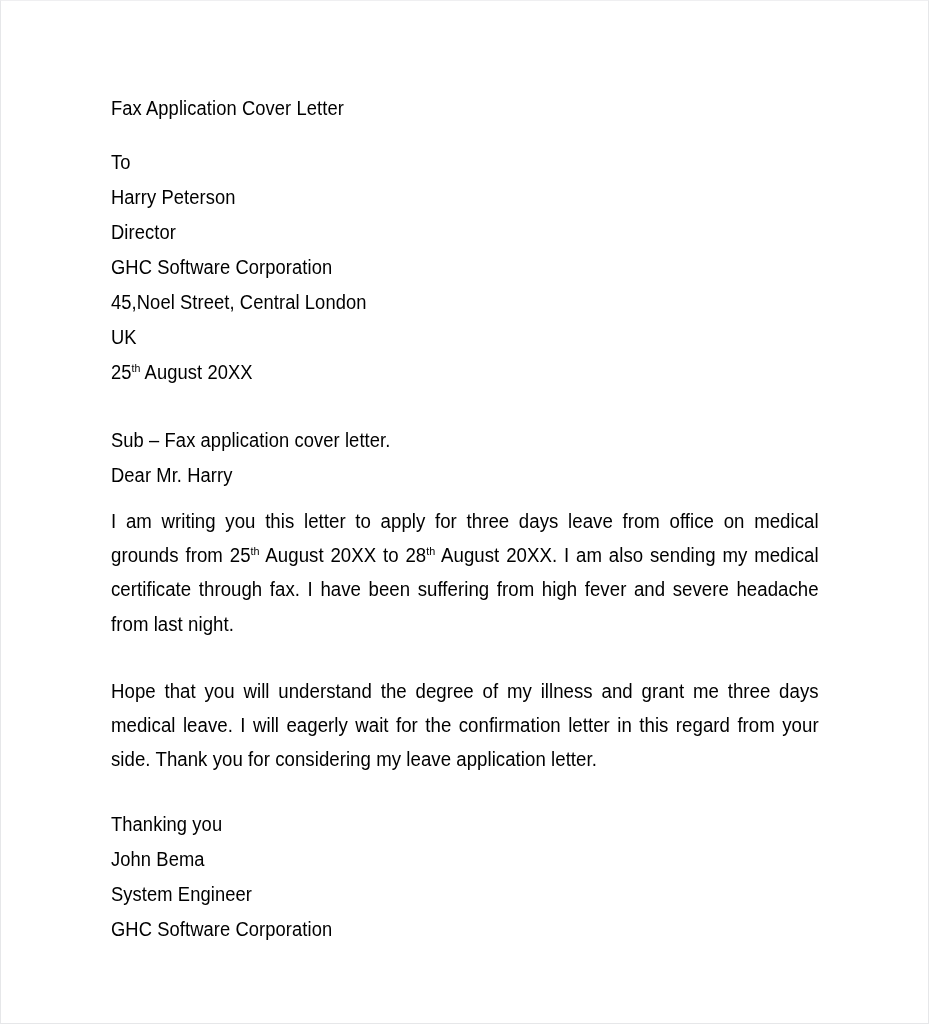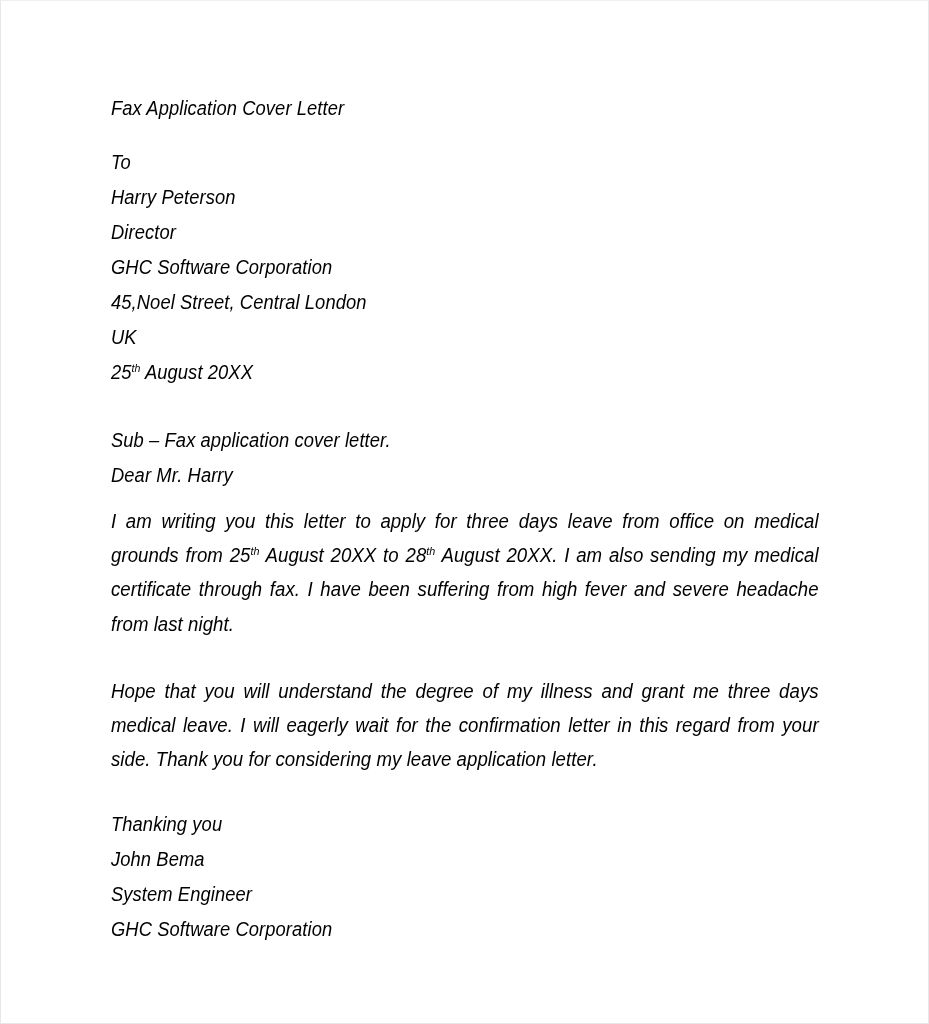--- a/index.html
+++ b/index.html
@@ -23,21 +23,20 @@
     border-right: 1px solid #e6e7e9;
     border-top: 1px solid #efeff1;
     border-bottom: 1px solid #e6e7e9;
     overflow: hidden;
   }
   .letter {
     position: absolute;
     left: 110px;
     top: 94px;
     width: 708px;
-    font-style: italic;
   }
   .ln {
     font-size: 19.5px;
     line-height: 35px;
     letter-spacing: 0.1px;
     white-space: nowrap;
     transform: scaleX(0.94);
     transform-origin: left center;
   }
   .title {

